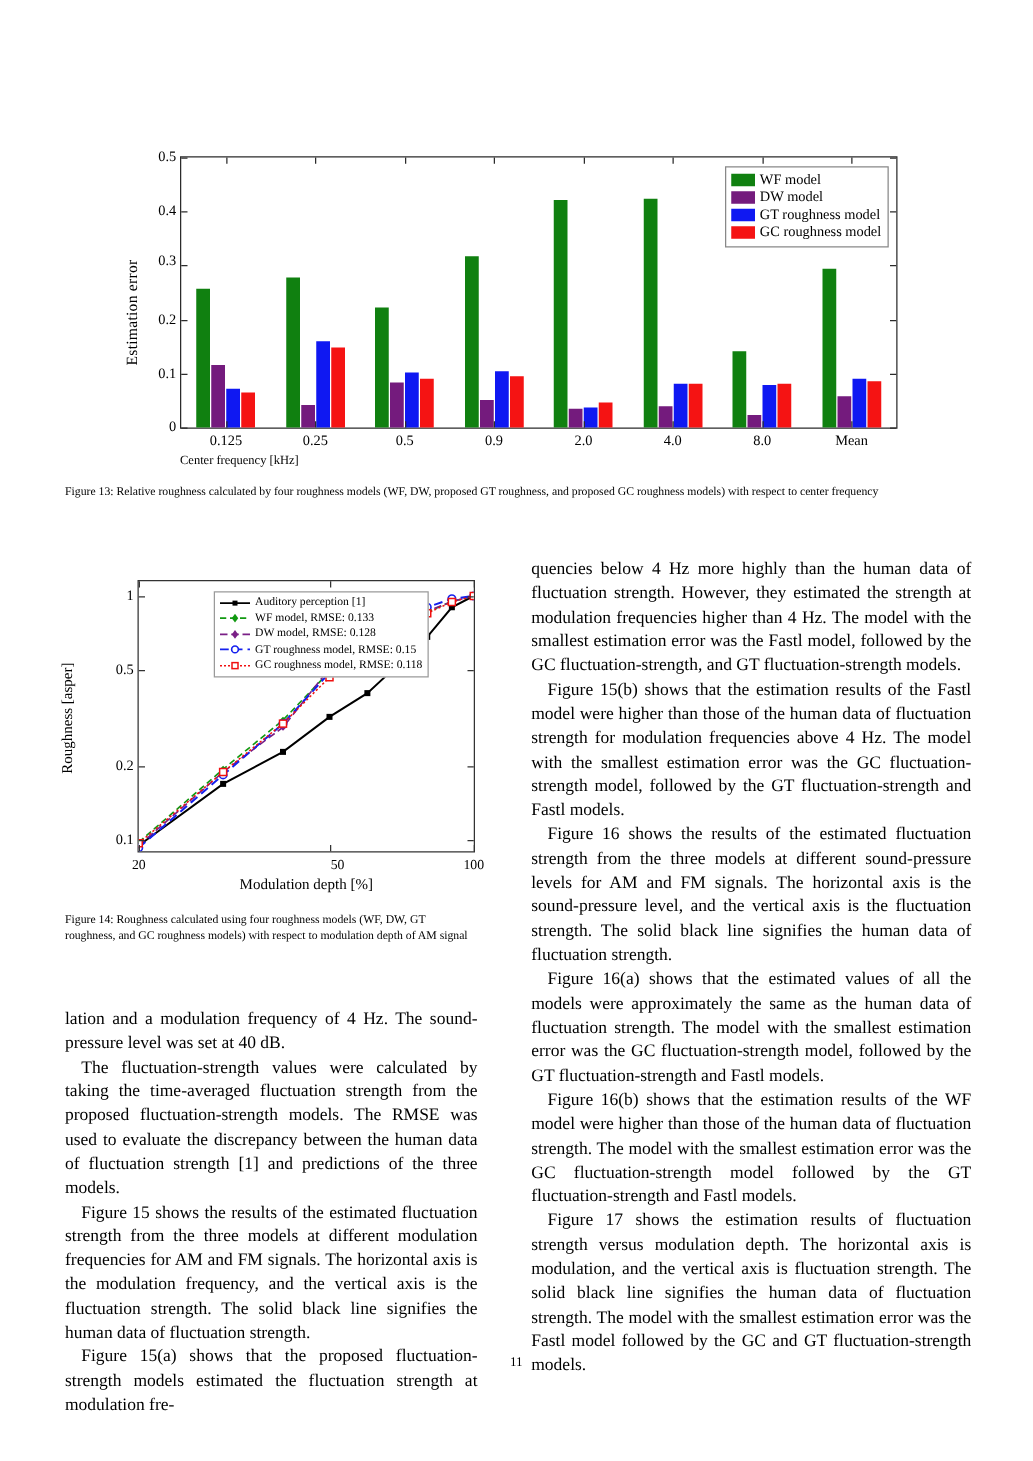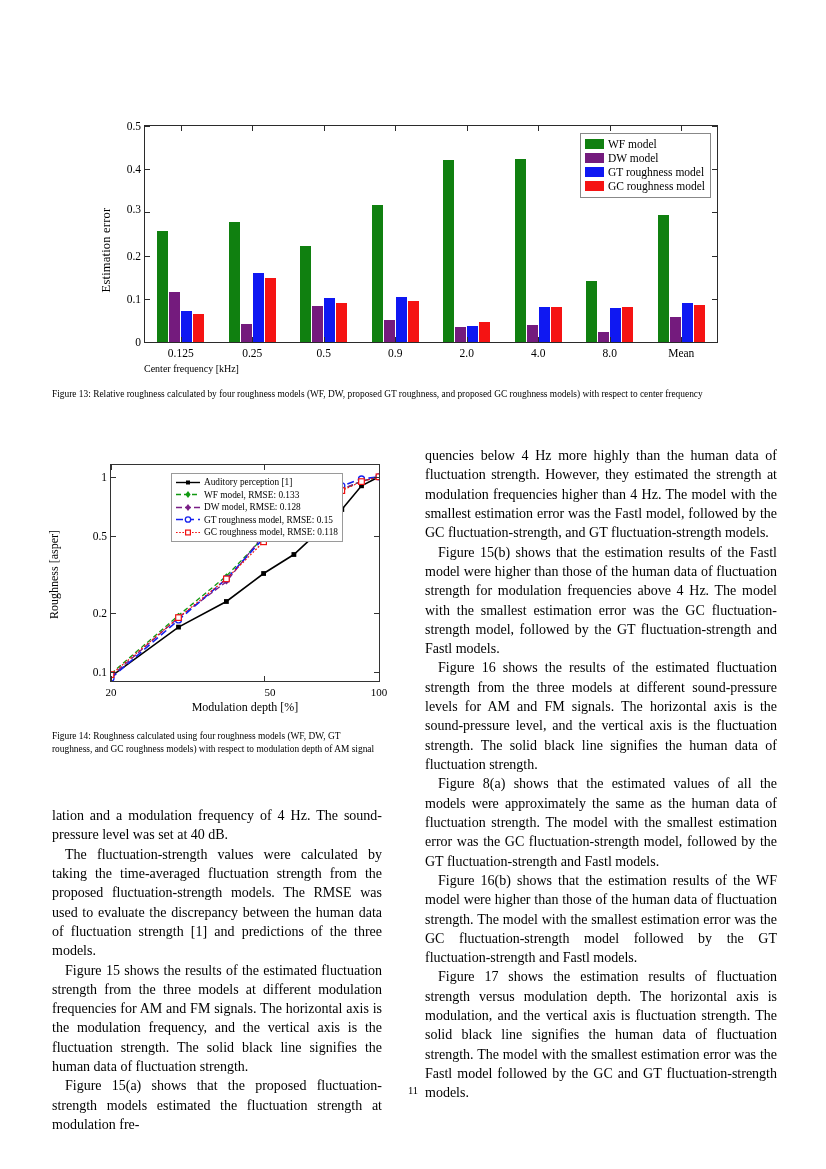--- a/index.html
+++ b/index.html
@@ -516,20 +516,20 @@
   <div class="col" id="col-left">
       <p class="noindent">lation and a modulation frequency of 4 Hz. The sound-pressure level was set at 40 dB.</p>
       <p>The fluctuation-strength values were calculated by taking the time-averaged fluctuation strength from the proposed fluctuation-strength models. The RMSE was used to evaluate the discrepancy between the human data of fluctuation strength [1] and predictions of the three models.</p>
       <p>Figure 15 shows the results of the estimated fluctuation strength from the three models at different modulation frequencies for AM and FM signals. The horizontal axis is the modulation frequency, and the vertical axis is the fluctuation strength. The solid black line signifies the human data of fluctuation strength.</p>
       <p>Figure 15(a) shows that the proposed fluctuation-strength models estimated the fluctuation strength at modulation fre-</p>
     </div>
   <div class="col" id="col-right">
       <p class="noindent">quencies below 4 Hz more highly than the human data of fluctuation strength. However, they estimated the strength at modulation frequencies higher than 4 Hz. The model with the smallest estimation error was the Fastl model, followed by the GC fluctuation-strength, and GT fluctuation-strength models.</p>
       <p>Figure 15(b) shows that the estimation results of the Fastl model were higher than those of the human data of fluctuation strength for modulation frequencies above 4 Hz. The model with the smallest estimation error was the GC fluctuation-strength model, followed by the GT fluctuation-strength and Fastl models.</p>
       <p>Figure 16 shows the results of the estimated fluctuation strength from the three models at different sound-pressure levels for AM and FM signals. The horizontal axis is the sound-pressure level, and the vertical axis is the fluctuation strength. The solid black line signifies the human data of fluctuation strength.</p>
-      <p>Figure 8(a) shows that the estimated values of all the models were approximately the same as the human data of fluctuation strength. The model with the smallest estimation error was the GC fluctuation-strength model, followed by the GT fluctuation-strength and Fastl models.</p>
+      <p>Figure 16(a) shows that the estimated values of all the models were approximately the same as the human data of fluctuation strength. The model with the smallest estimation error was the GC fluctuation-strength model, followed by the GT fluctuation-strength and Fastl models.</p>
       <p>Figure 16(b) shows that the estimation results of the WF model were higher than those of the human data of fluctuation strength. The model with the smallest estimation error was the GC fluctuation-strength model followed by the GT fluctuation-strength and Fastl models.</p>
       <p>Figure 17 shows the estimation results of fluctuation strength versus modulation depth. The horizontal axis is modulation, and the vertical axis is fluctuation strength. The solid black line signifies the human data of fluctuation strength. The model with the smallest estimation error was the Fastl model followed by the GC and GT fluctuation-strength models.</p>
     </div>
 
   <div id="pagenum">11</div>
 
 </div>
 
 </body></html>

